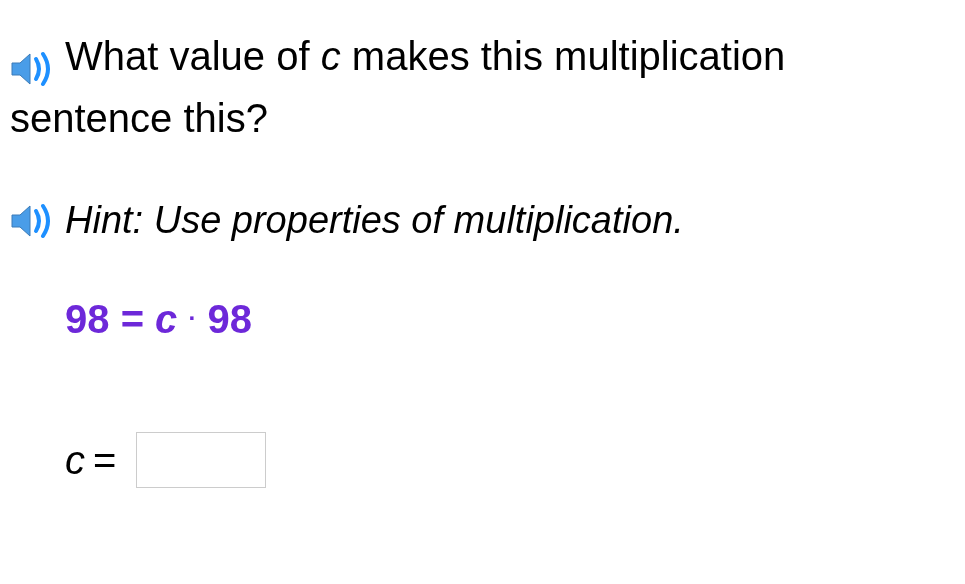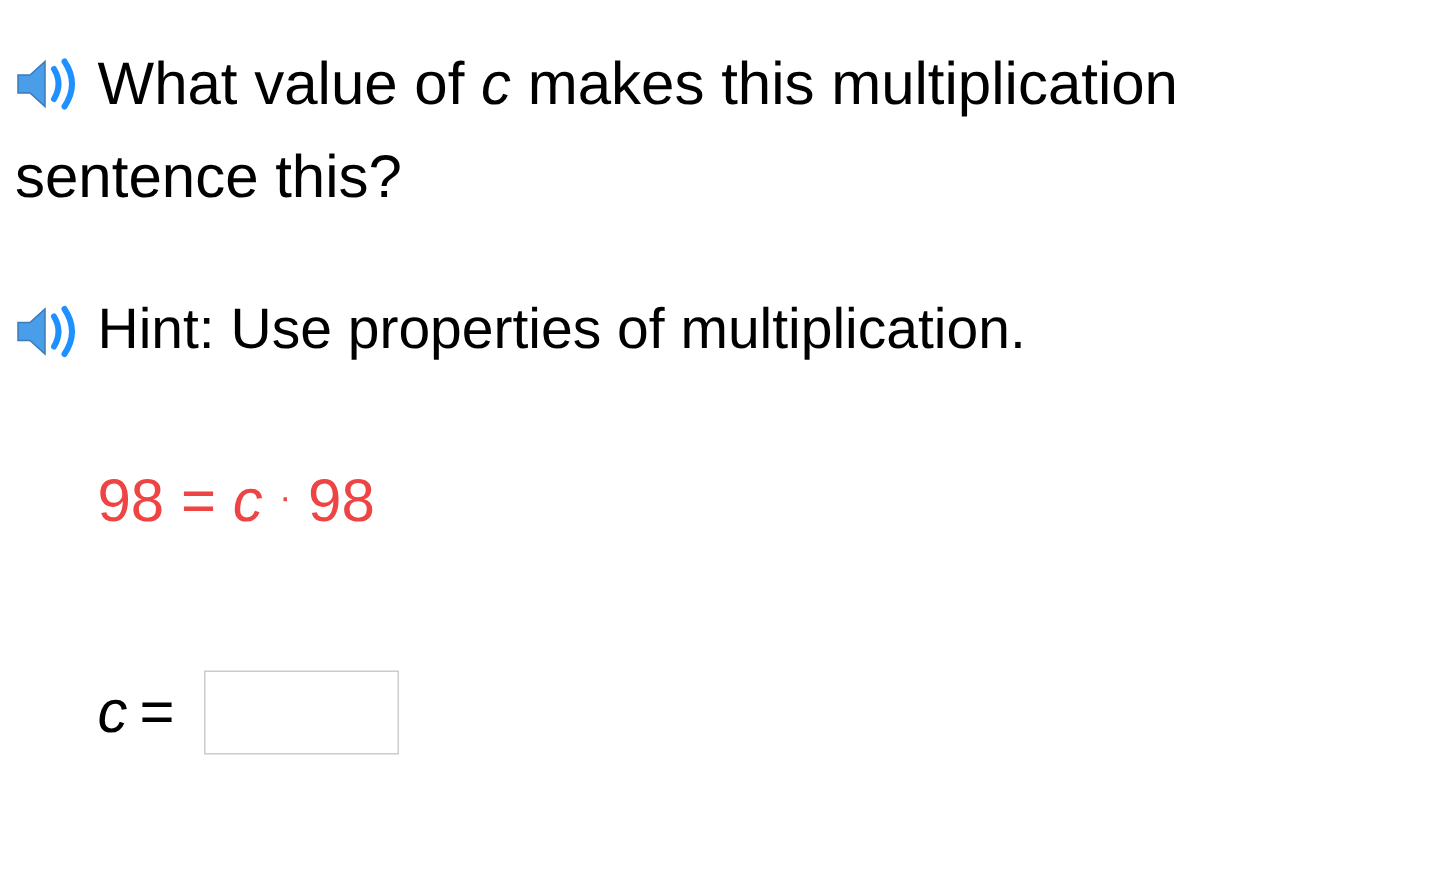--- a/index.html
+++ b/index.html
@@ -15,36 +15,37 @@
       padding: 25px 10px 10px 10px;
     }
     .hint-row {
       display: flex;
       align-items: center;
       margin-top: 50px;
       margin-bottom: 0;
     }
     .hint-text {
       font-size: 38px;
+      font-style: italic;
       color: #000000;
       font-weight: 400;
     }
     .speaker-icon {
       width: 45px;
       height: 36px;
       margin-right: 10px;
       flex-shrink: 0;
       cursor: pointer;
     }
     .equation-row {
-      margin-top: 70px;
+      margin-top: 55px;
       margin-left: 55px;
       font-size: 40px;
-      color: #ef4444;
-      font-weight: 400;
+      color: #6d28d9;
+      font-weight: 700;
     }
     .var-c {
       font-style: italic;
     }
     .dot-op {
       font-size: 24px;
       vertical-align: middle;
       position: relative;
       top: -4px;
     }
@@ -68,21 +69,21 @@
       height: 56px;
       border: 1px solid #cccccc;
       background: #ffffff;
       font-size: 36px;
       padding: 4px 8px;
       font-family: Arial, Helvetica, sans-serif;
       outline: none;
     }
     .question-wrapper {
       display: flex;
-      align-items: center;
+      align-items: flex-end;
     }
     .question-text-wrap {
       font-size: 40px;
       color: #000000;
       line-height: 1.55;
       font-weight: 400;
     }
     .indent-block {
       display: block;
     }

